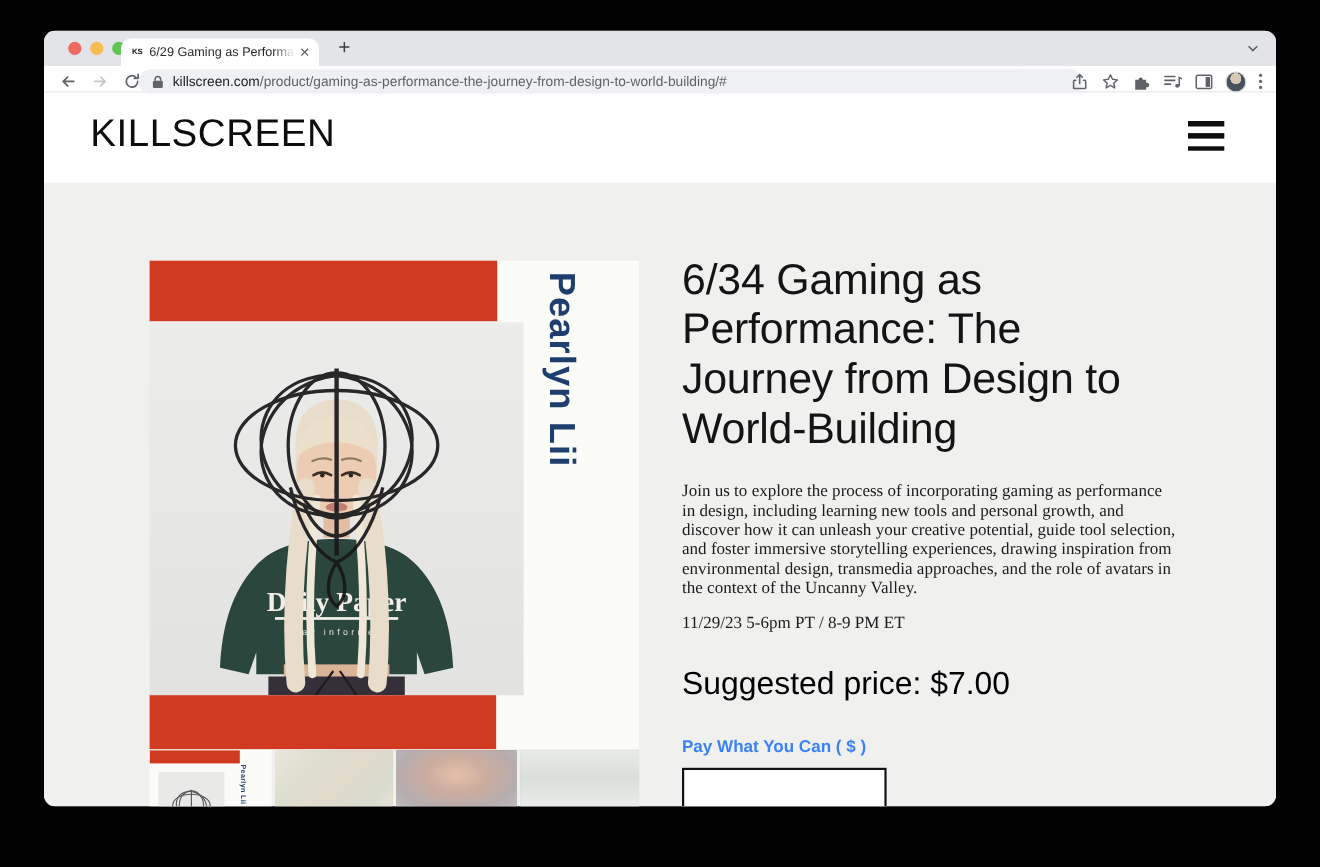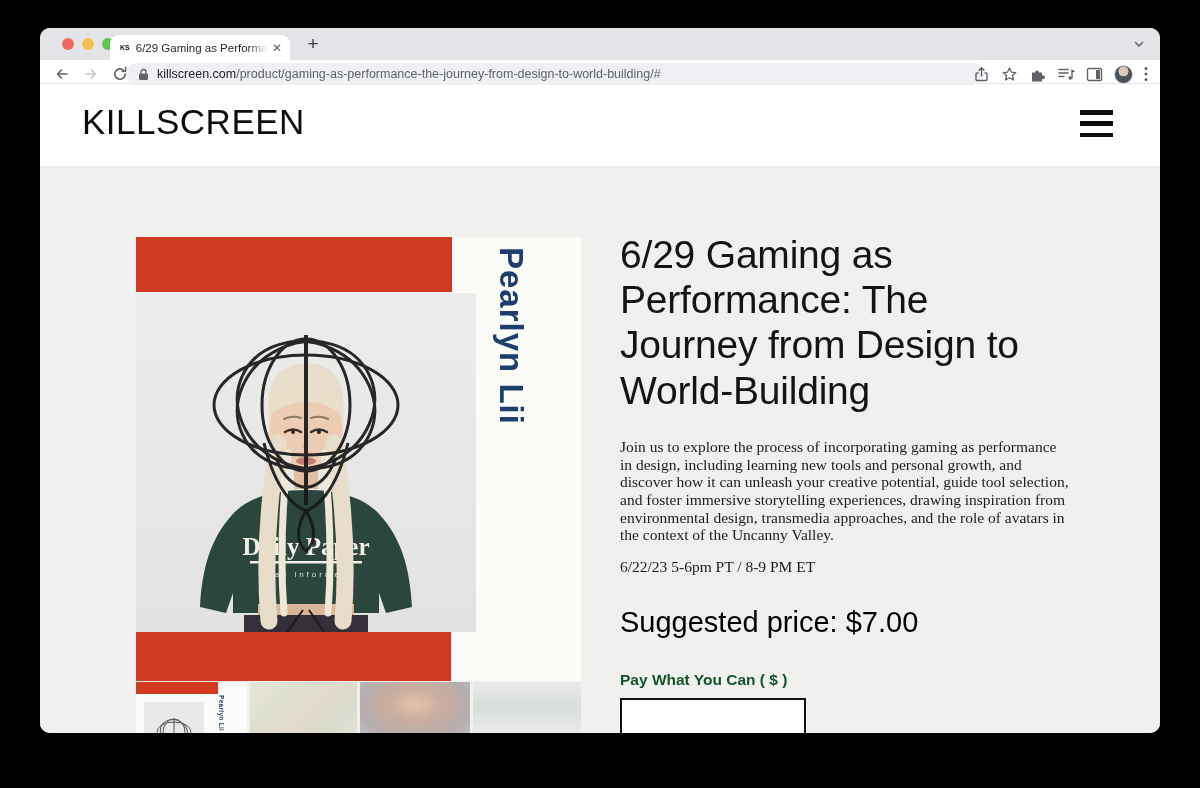--- a/index.html
+++ b/index.html
@@ -81,21 +81,21 @@
   .thumb .fade { position:absolute; inset:0; background:rgba(255,255,255,.45); }
 
   
   .p-title { position:absolute; left:580px; top:204px; width:450px; font-size:39px;
              line-height:1.16; color:#141414; letter-spacing:-.2px; }
   .p-desc { position:absolute; left:580px; top:410px; width:452px;
             font-family:"Liberation Serif", serif; font-size:15.5px; line-height:1.14; color:#1b1b1b; }
   .p-date { position:absolute; left:580px; top:530px; width:452px;
             font-family:"Liberation Serif", serif; font-size:15.5px; color:#1b1b1b; }
   .p-price { position:absolute; left:580px; top:578px; font-size:29px; color:#000000; }
-  .p-pay-label { position:absolute; left:580px; top:643px; font-size:15.5px; font-weight:700; color:#14532d; }
+  .p-pay-label { position:absolute; left:580px; top:643px; font-size:15.5px; font-weight:700; color:#3b82f6; }
   .p-pay-input { position:absolute; left:580px; top:670px; width:186px; height:42px;
                  border:2px solid #111; background:#fff; font-size:16px; padding:0 8px; outline:none; }
 
   svg.ic { display:block; }
 </style>
 </head>
 <body>
 
 <div class="stage">
   <div class="window">
@@ -267,20 +267,20 @@
           <div class="fade"></div>
         </div>
       <div class="thumb thumb3">
           <div class="fade"></div>
         </div>
       <div class="thumb thumb4">
           <div class="fade"></div>
         </div>
     </div>
 
-    <h1 class="p-title" style="font-weight:400;">6/29 Gaming as Performance: The Journey from Design to World-Building</h1>
+    <h1 class="p-title" style="font-weight:400;">6/34 Gaming as Performance: The Journey from Design to World-Building</h1>
     <p class="p-desc">Join us to explore the process of incorporating gaming as performance in design, including learning new tools and personal growth, and discover how it can unleash your creative potential, guide tool selection, and foster immersive storytelling experiences, drawing inspiration from environmental design, transmedia approaches, and the role of avatars in the context of the Uncanny Valley.</p>
-    <p class="p-date">6/22/23 5-6pm PT / 8-9 PM ET</p>
+    <p class="p-date">11/29/23 5-6pm PT / 8-9 PM ET</p>
     <div class="p-price">Suggested price: $7.00</div>
     <div class="p-pay-label">Pay What You Can ( $ )</div>
     <input class="p-pay-input" type="text" value="" style="">
   </div>
 </div>
 
 </body></html>

